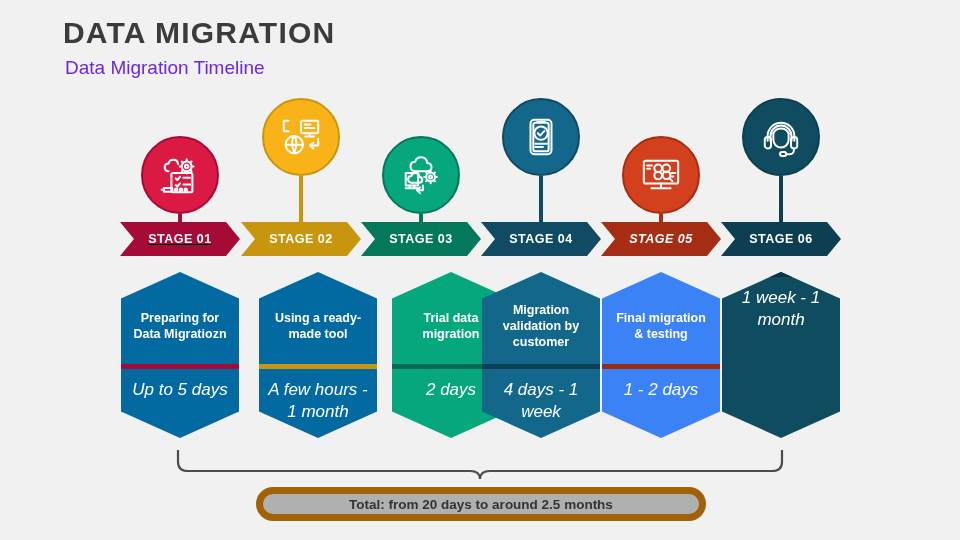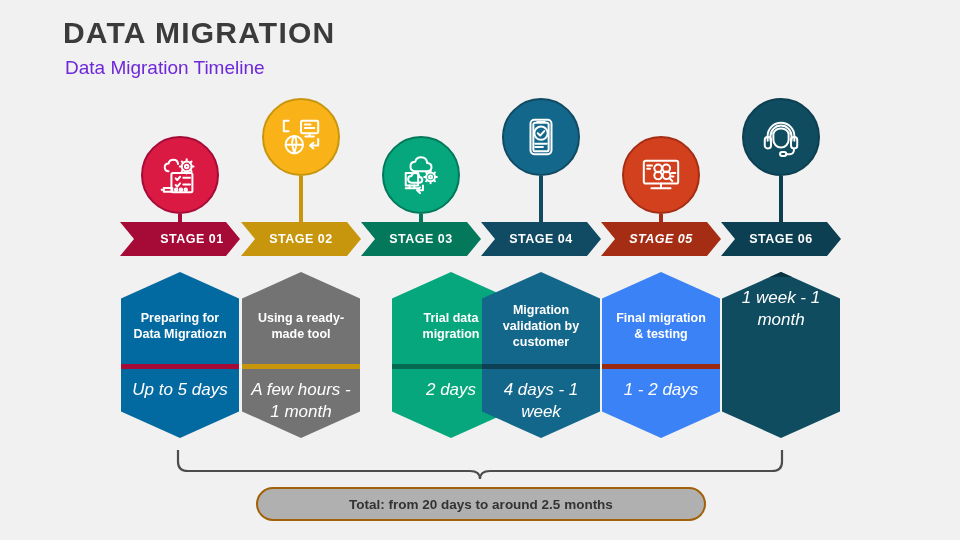--- a/index.html
+++ b/index.html
@@ -69,21 +69,21 @@
     display:flex;align-items:flex-start;justify-content:center;
     padding:10px 8px 0;box-sizing:border-box;
     text-align:center;
   }
   .hex-bot span{
     color:#fff;font-size:17px;font-weight:normal;font-style:italic;line-height:1.3;
   }
   .total{
     position:absolute;left:256px;top:487px;
     width:450px;height:34px;
-    background:#b0b0b0;border:2px solid #a16207;border-radius:17px;
+    background:#b0b0b0;border:7px solid #a16207;border-radius:17px;
     display:flex;align-items:center;justify-content:center;
     box-sizing:border-box;
   }
   .total span{
     color:#333;font-size:13.5px;font-weight:bold;
   }
 </style>
 </head>
 <body>
 
@@ -137,40 +137,40 @@
         </div>
         <div class="hex" style="background: #0369a1;">
           <div class="hex-top">
             <span>Preparing for Data Migratiozn</span>
           </div>
           <div class="hex-div" style="background: rgb(166, 11, 56);"></div>
           <div class="hex-bot">
             <span>Up to 5 days</span>
           </div>
         </div>
-        <div class="chev" style="left: 12px; width: 120px;">
+        <div class="chev" style="left: 0px; width: 120px; text-decoration: underline;">
           <span class="chev-label">STAGE 01</span>
         </div>
       </div>
       <div class="col" style="left: 241px;">
         <div class="circle" style="top: 98px; background: rgb(249, 179, 24); border: 2px solid rgb(200, 150, 12);">
           <svg width="42" height="42" viewBox="-2 -2 44 44">
     <g fill="none" stroke="#fff" stroke-width="2.1" stroke-linecap="round" stroke-linejoin="round">
       <rect x="20" y="3" width="18" height="13" rx="1.4"></rect>
       <path d="M24 7h6M24 10.5h10"></path>
       <path d="M29 16v3.5M24.5 19.5h9"></path>
       <circle cx="13" cy="28" r="9"></circle>
       <path d="M4 28h18M13 19q4.5 4.5 0 18M13 19q-4.5 4.5 0 18"></path>
       <path d="M7 3h-5v11M2 14h5"></path>
       <path d="M38 22v7h-8"></path>
               <path d="M33 26l-3.5 3 3.5 3"></path>
     </g>
           </svg>
         </div>
-        <div class="hex" style="background: #737373;">
+        <div class="hex" style="background: #0369a1; margin-left: 17px;">
           <div class="hex-top">
             <span>Using a ready-made tool</span>
           </div>
           <div class="hex-div" style="background: rgb(200, 150, 12);"></div>
           <div class="hex-bot">
             <span>A few hours - 1 month</span>
           </div>
         </div>
         <div class="chev" style="left: 0px; width: 120px;">
           <span class="chev-label">STAGE 02</span>

